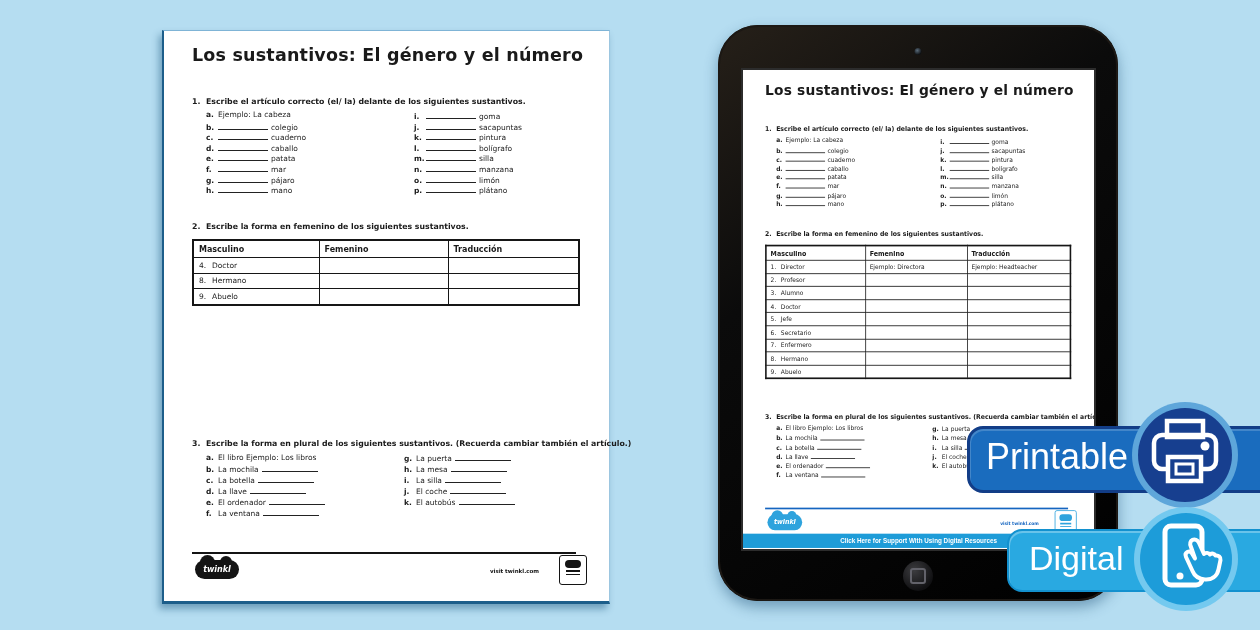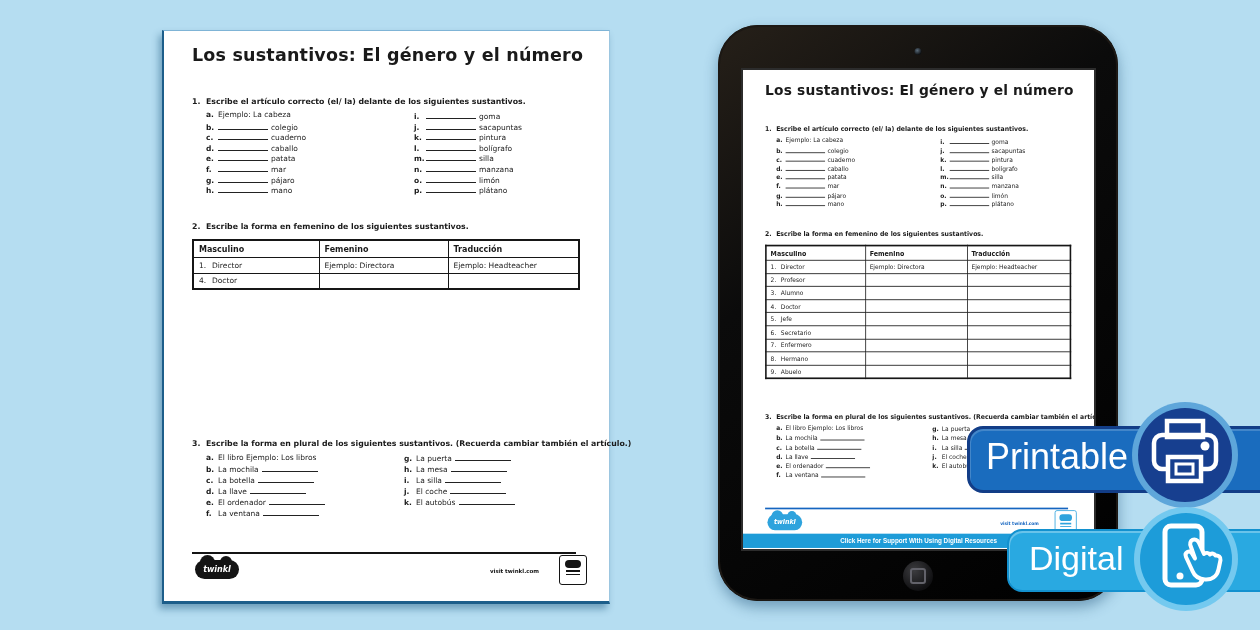--- a/index.html
+++ b/index.html
@@ -116,26 +116,31 @@
         </colgroup>
       <thead>
         <tr>
           <th>Masculino</th>
           <th>Femenino</th>
           <th>Traducción</th>
         </tr>
       </thead>
       <tbody>
         <tr>
-            <td><span class="rn">1.</span><span>Director</span></td>
-            <td>Ejemplo: Directora</td>
-            <td>Ejemplo: Headteacher</td>
+            <td><span class="rn">4.</span><span>Doctor</span></td>
+            <td></td>
+            <td></td>
           </tr>
         <tr>
-            <td><span class="rn">4.</span><span>Doctor</span></td>
+            <td><span class="rn">8.</span><span>Hermano</span></td>
+            <td></td>
+            <td></td>
+          </tr>
+        <tr>
+            <td><span class="rn">9.</span><span>Abuelo</span></td>
             <td></td>
             <td></td>
           </tr>
       </tbody>
     </table>
 
     <div class="instr ex-instr3">
       <span class="inum">3.</span>
       <span>Escribe la forma en plural de los siguientes sustantivos. (Recuerda cambiar también el artículo.)</span>
     </div>

